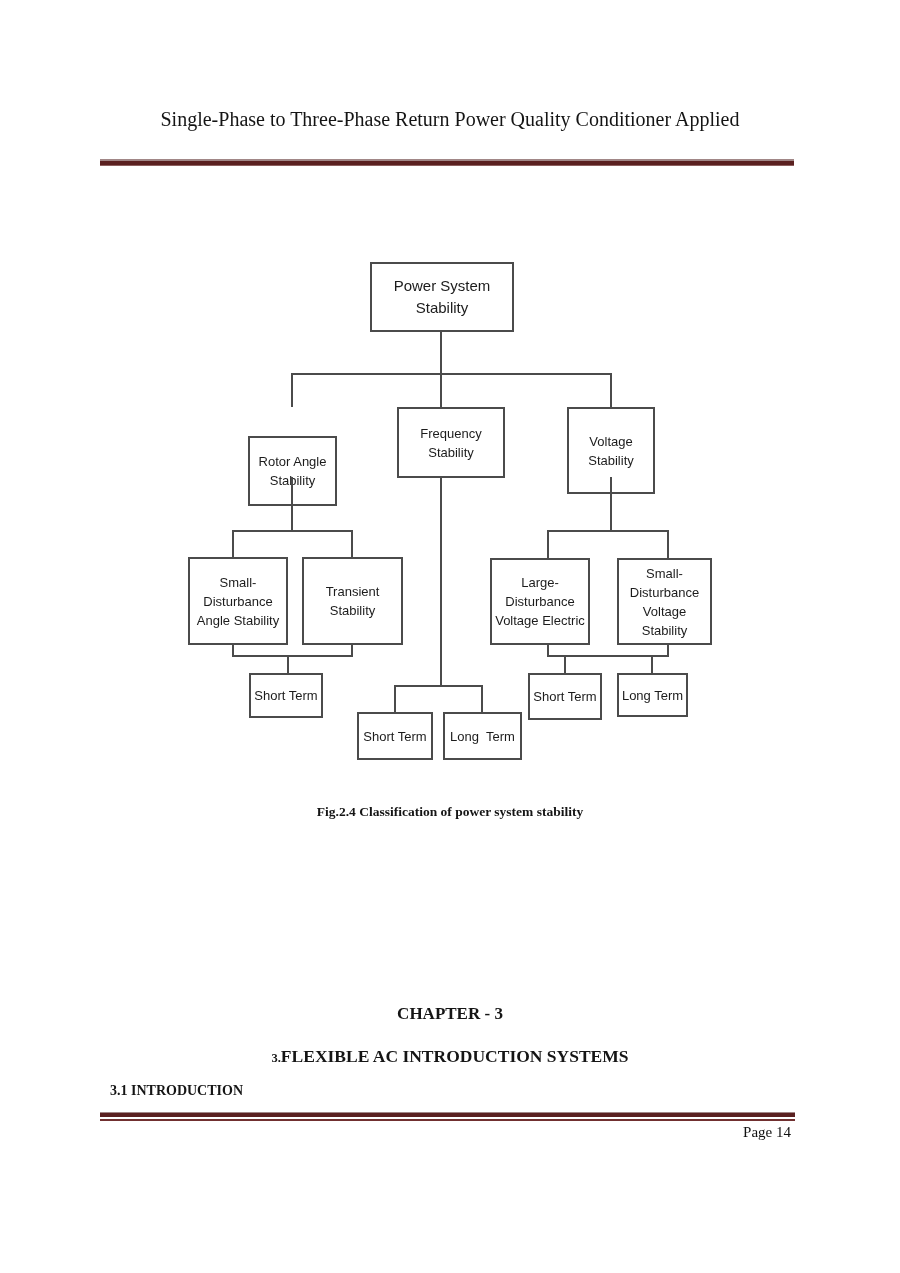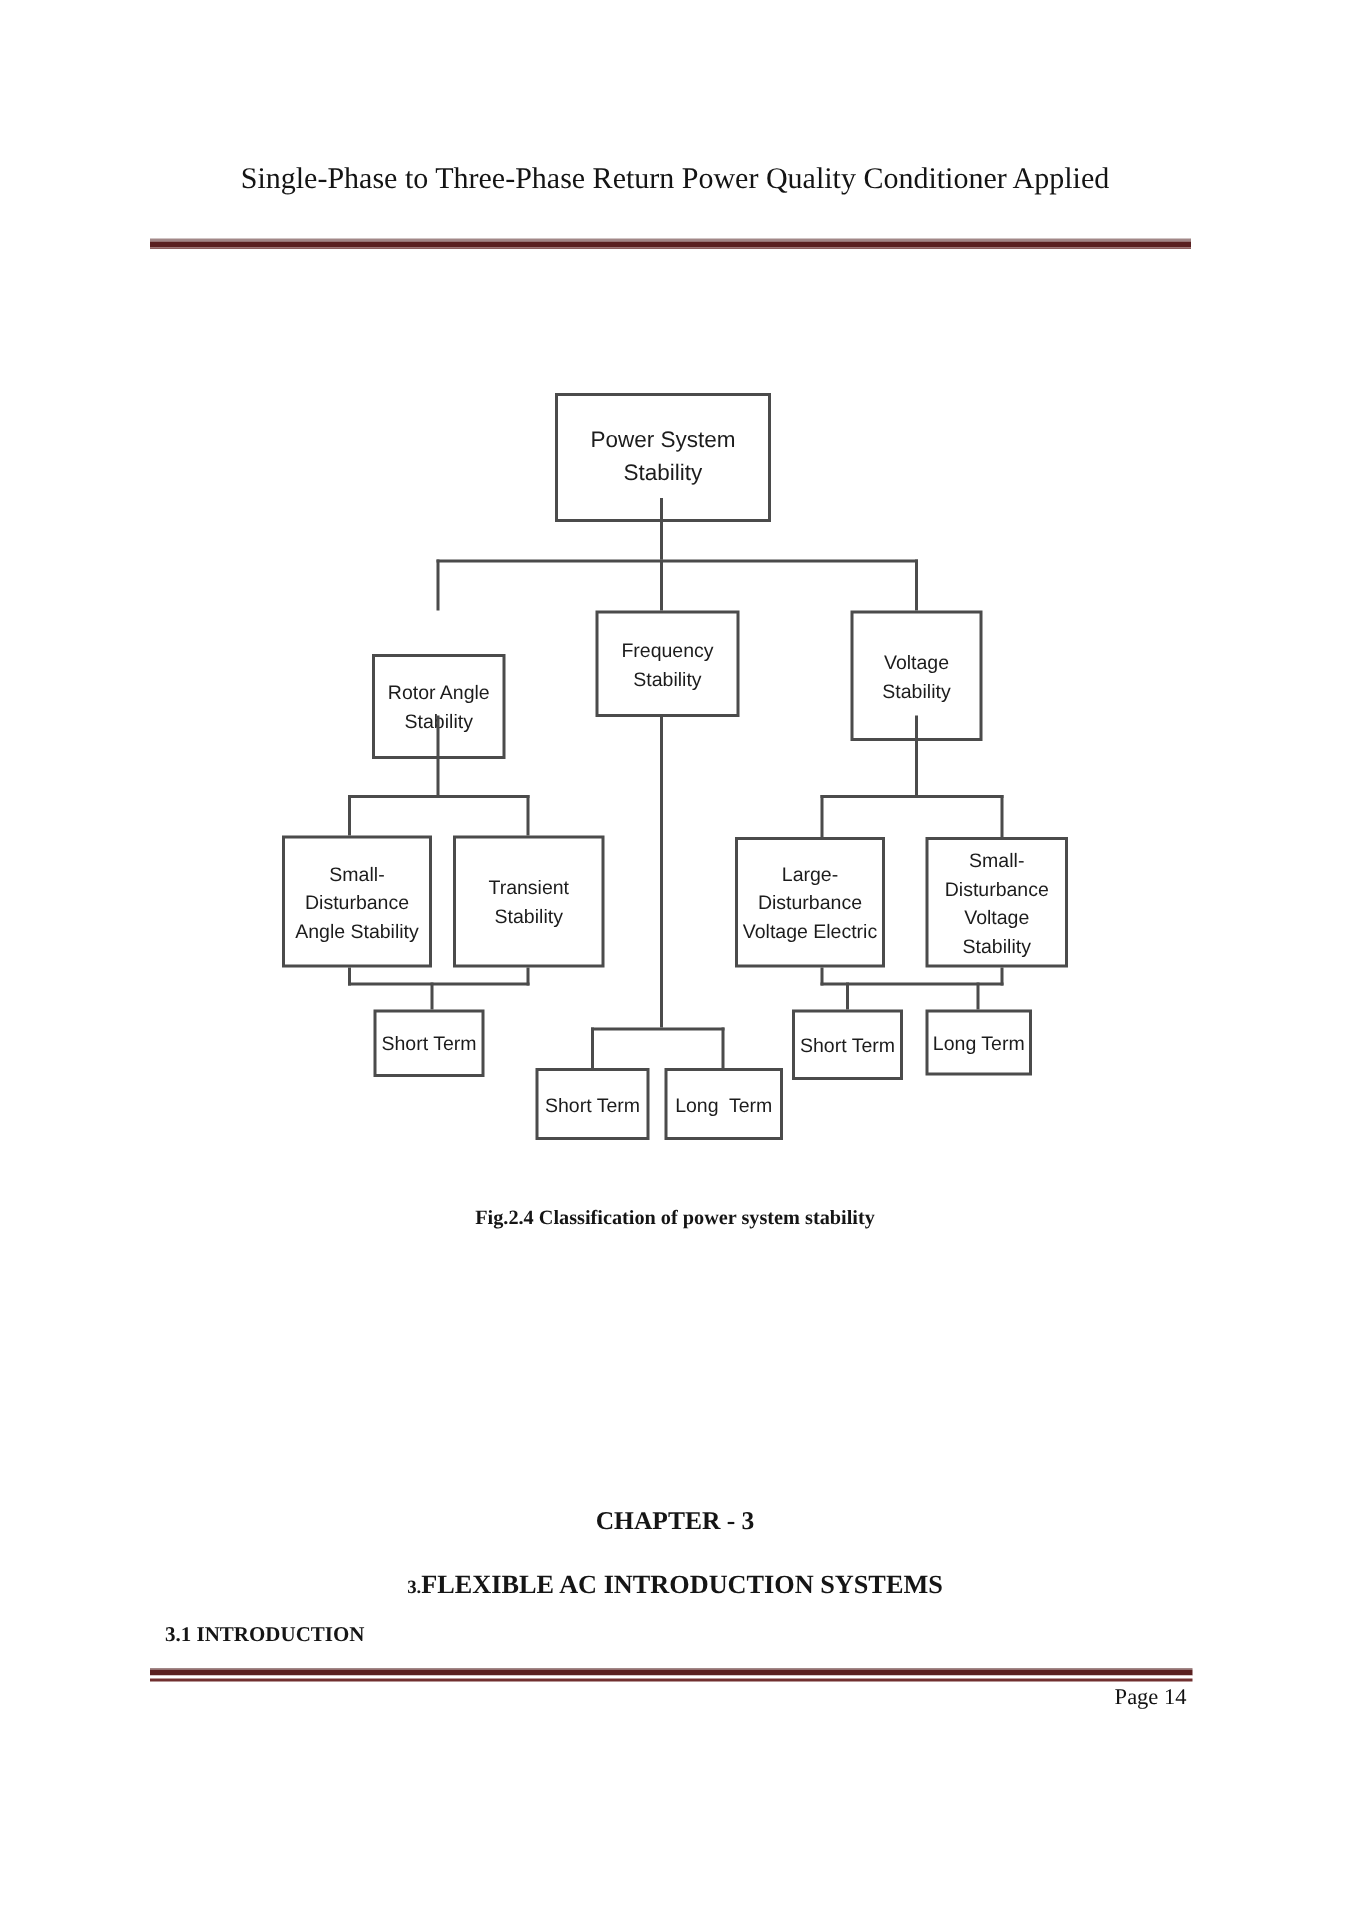--- a/index.html
+++ b/index.html
@@ -72,26 +72,26 @@
     <div>Single-Phase to Three-Phase Return Power Quality Conditioner Applied</div>
   </div>
   <div class="header-rule">
     <div class="r1"></div>
     <div class="r2"></div>
     <div class="r3"></div>
   </div>
 
   <div class="figure">
 
-    <div class="node big" style="left:370px;top:262px;width:144px;height:86px;">Power System
+    <div class="node big" style="left:370px;top:262px;width:144px;height:70px;">Power System
 Stability</div>
 
     <div class="node" style="left:248px;top:407px;width:89px;height:70px;margin-top:29px;">Rotor Angle
 Stability</div>
-    <div class="node" style="left:397px;top:407px;width:96px;height:71px;">Frequency
+    <div class="node" style="left:397px;top:407px;width:108px;height:71px;">Frequency
 Stability</div>
     <div class="node" style="left:567px;top:407px;width:88px;height:87px;">Voltage
 Stability</div>
 
     <div class="node" style="left:188px;top:557px;width:100px;height:88px;">Small-Disturbance
 Angle Stability</div>
     <div class="node" style="left:302px;top:557px;width:101px;height:88px;">Transient
 Stability</div>
     <div class="node" style="left:490px;top:558px;width:100px;height:87px;">Large-
 Disturbance

